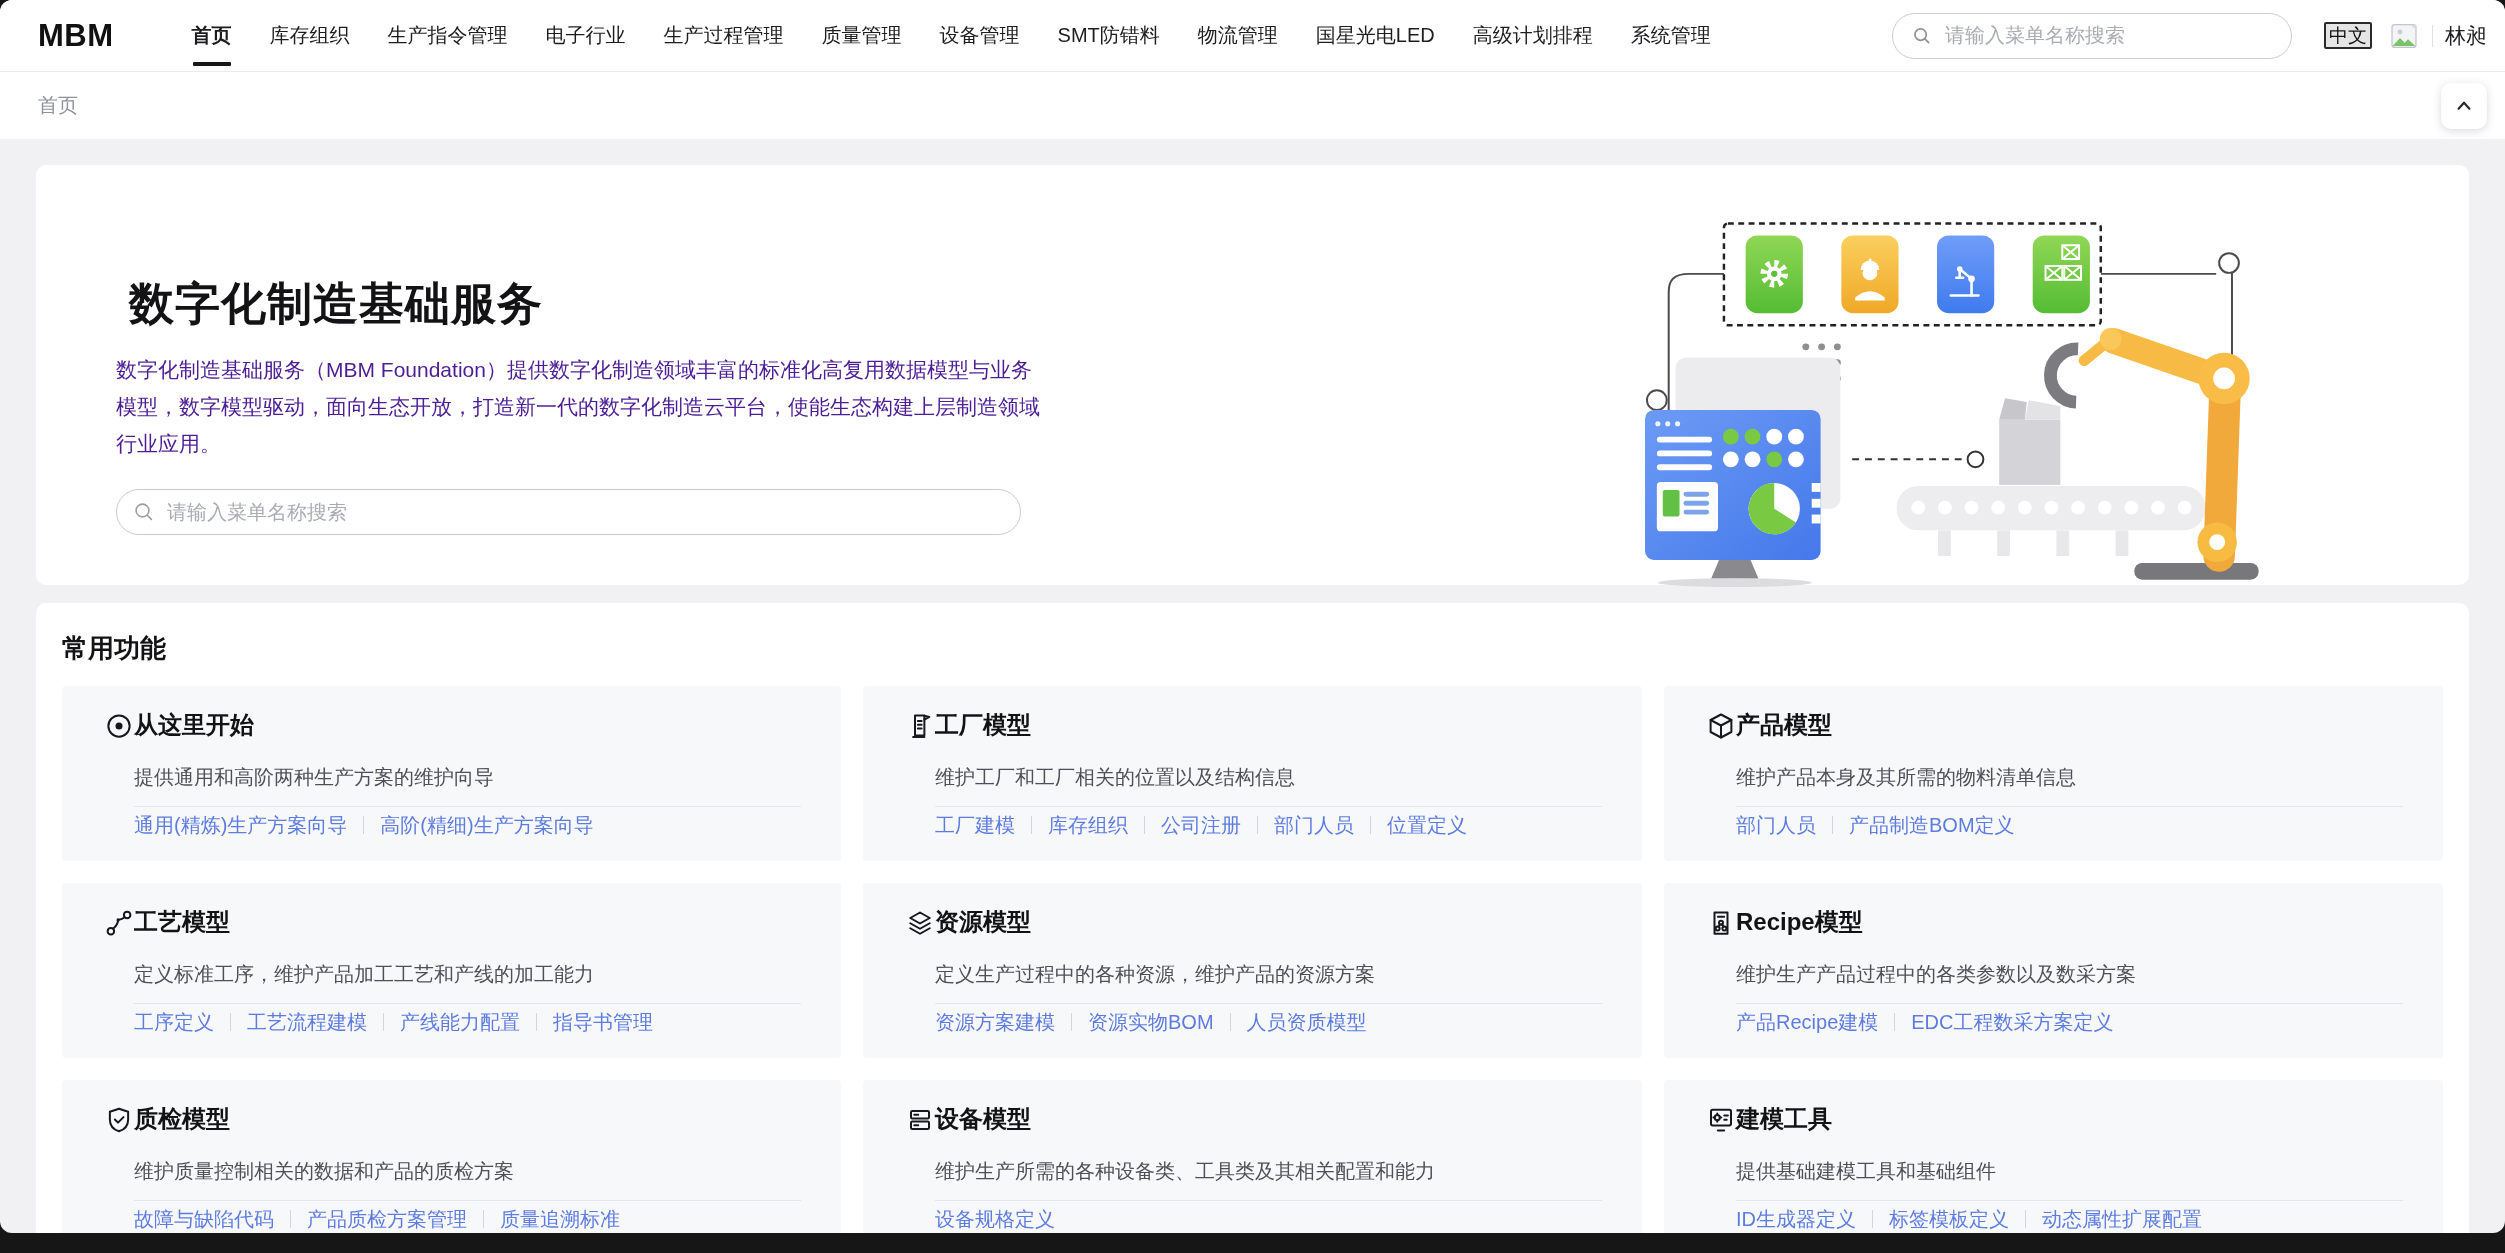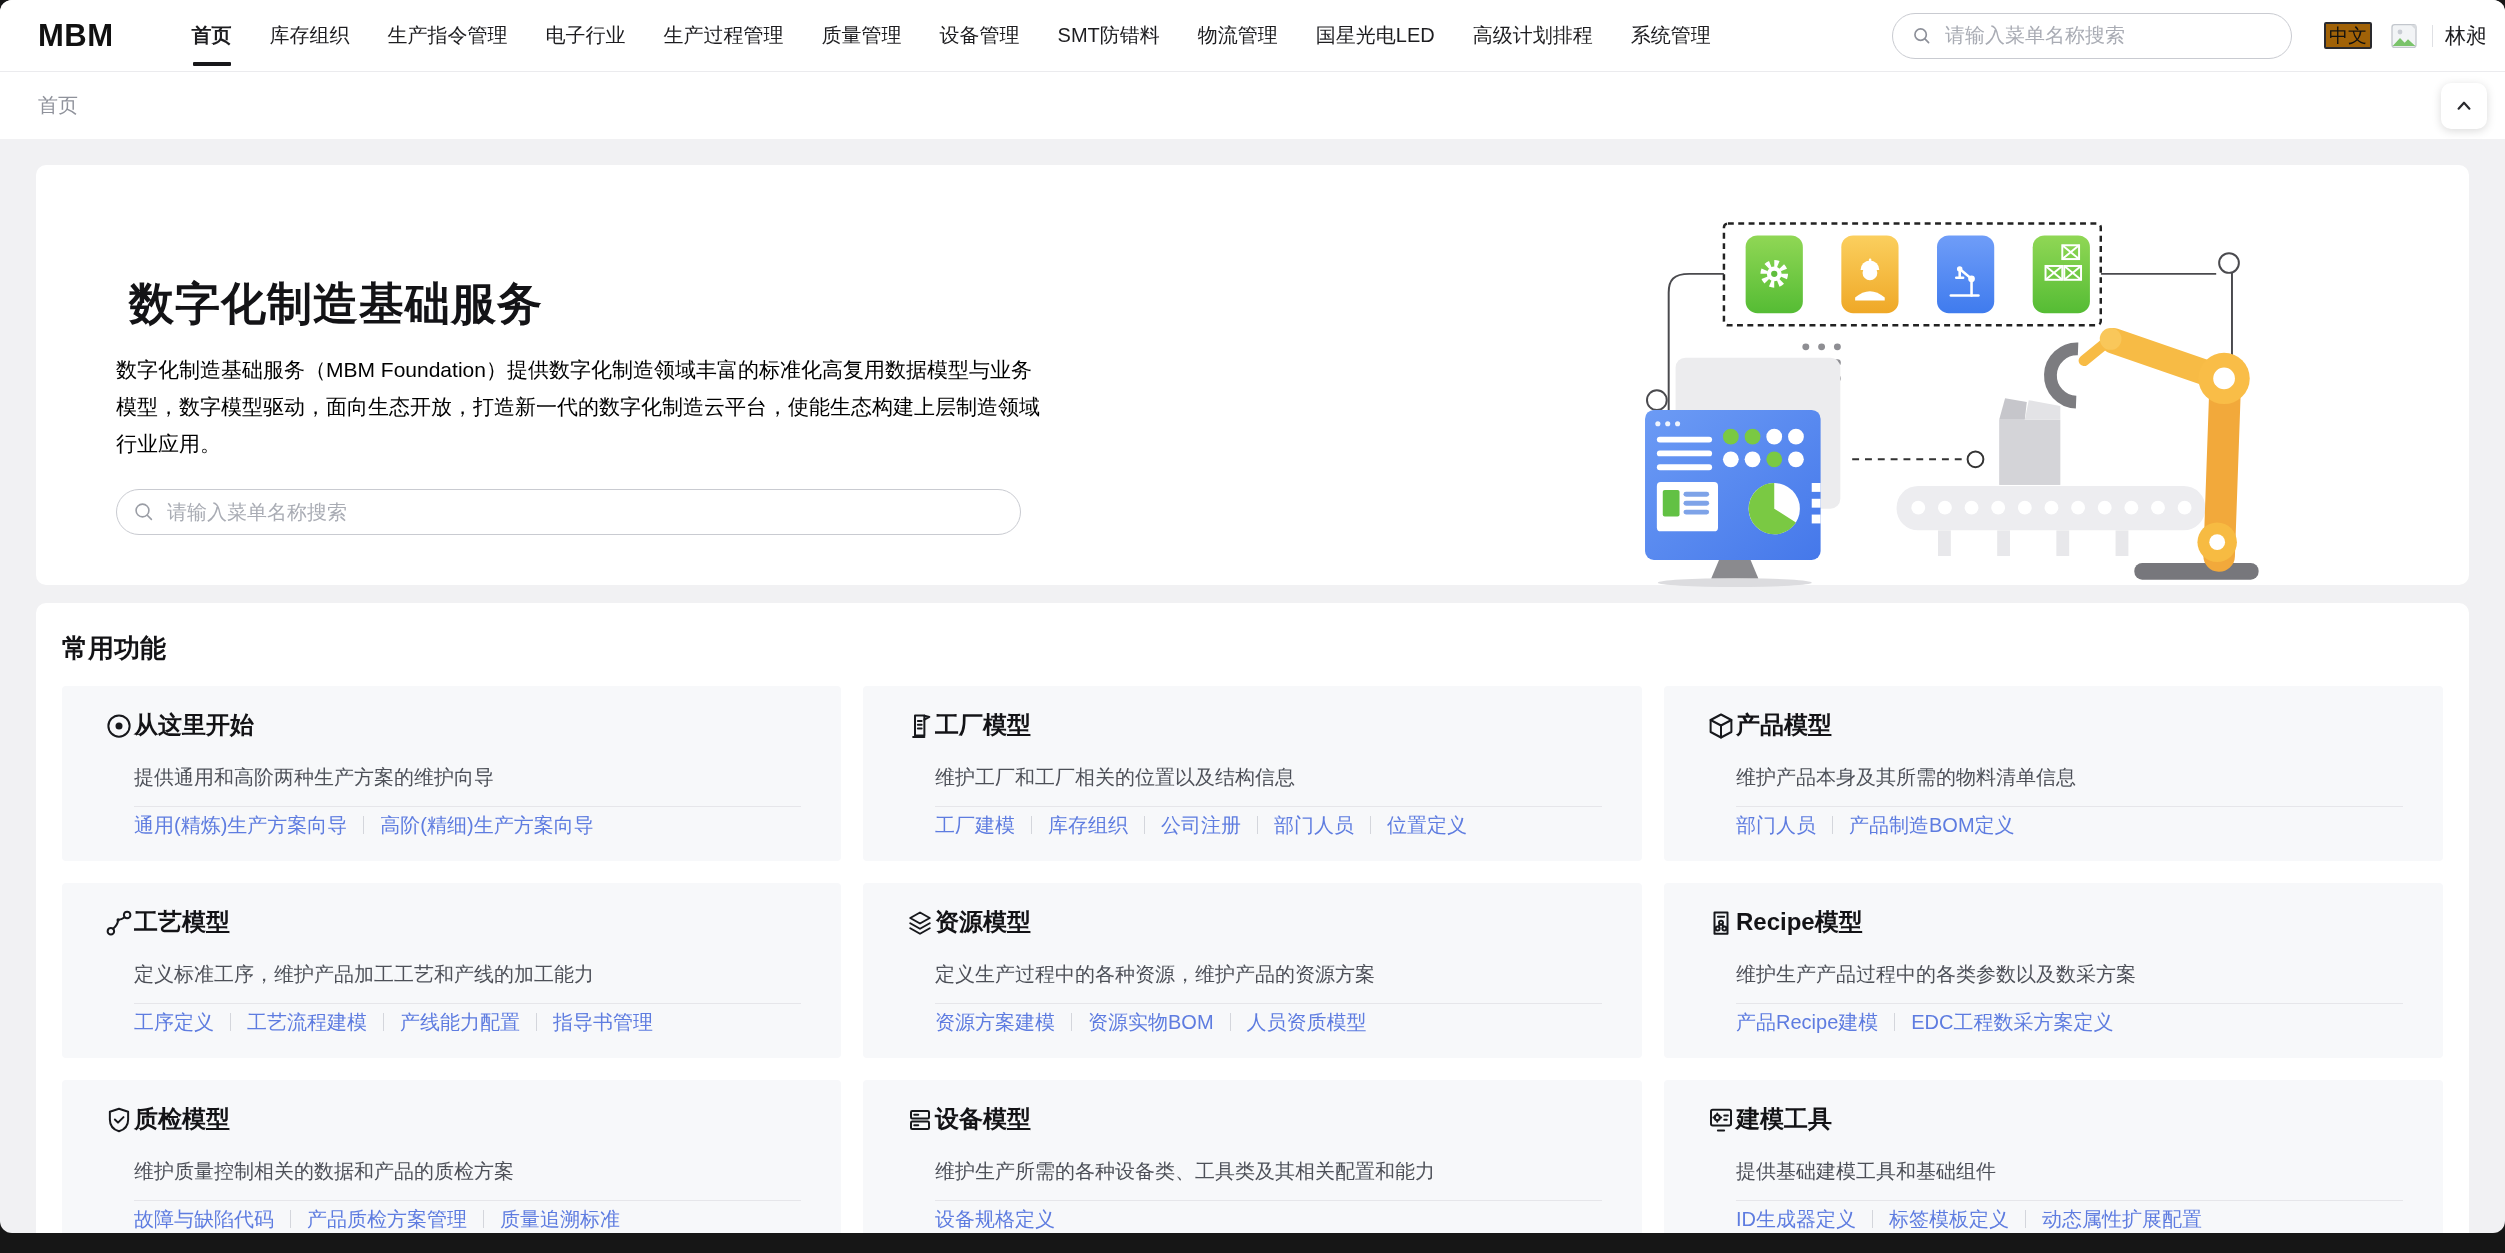--- a/index.html
+++ b/index.html
@@ -11,35 +11,35 @@
   .logo { font-size:31px; font-weight:bold; color:#111; letter-spacing:.5px; margin-right:78px; cursor:pointer; }
   .main-nav { display:flex; gap:38px; height:100%; align-items:stretch; }
   .nav-item { position:relative; display:flex; align-items:center; font-size:20px; color:#1d1d20; text-decoration:none; white-space:nowrap; cursor:pointer; }
   .nav-item.active span { font-weight:bold; }
   .nav-item.active::after { content:""; position:absolute; left:1px; right:1px; bottom:5px; height:4px; background:#17171a; border-radius:1px; }
   .header-right { margin-left:auto; display:flex; align-items:center; }
   .h-search { width:400px; height:46px; border:1px solid #c9cbd1; border-radius:23px; background:#fff; display:flex; align-items:center; padding:0 18px; gap:10px; }
   .h-search svg, .hero-search svg { flex:none; }
   .h-search input, .hero-search input { border:none; outline:none; background:transparent; font-size:20px; color:#333; width:100%; font-family:inherit; }
   input::placeholder { color:#a9acb4; }
-  .lang { margin-left:32px; font-size:19px; line-height:1; border:2px solid #2a2a2e; border-radius:2px; background:#a16207; color:#111; padding:2px 3px; cursor:pointer; font-family:inherit; }
+  .lang { margin-left:32px; font-size:19px; line-height:1; border:2px solid #2a2a2e; border-radius:2px; background:#e5e5e5; color:#111; padding:2px 3px; cursor:pointer; font-family:inherit; }
   .avatar { width:40px; height:40px; margin-left:12px; display:flex; align-items:center; justify-content:center; cursor:pointer; }
   .vdiv { width:1px; height:22px; background:#dfe0e4; margin:0 12px 0 8px; }
   .uname { font-size:21px; color:#1d1d20; cursor:pointer; padding-right:4px; white-space:nowrap; }
 
   
   .crumb-bar { height:67px; background:#fff; display:flex; align-items:center; padding:0 18px 0 38px; }
   .crumb { font-size:20px; color:#8f929b; cursor:pointer; }
   .collapse { margin-left:auto; width:46px; height:46px; border:none; background:#fff; border-radius:10px; box-shadow:0 2px 10px rgba(0,0,0,.15); display:flex; align-items:center; justify-content:center; cursor:pointer; }
 
   
   main { padding:26px 36px 0; }
   .hero { position:relative; background:#fff; border-radius:10px; height:420px; padding:96px 0 0 80px; }
   .hero h1 { margin:13px; font-size:45px; font-weight:bold; color:#131316; letter-spacing:1px; }
-  .hero p { margin:17px 0 0; width:935px; font-size:21px; line-height:37px; color:#000000; }
+  .hero p { margin:17px 0 0; width:935px; font-size:21px; line-height:37px; color:#4c1d95; }
   .hero-search { margin-top:27px; width:905px; height:46px; border:1px solid #c9cbd1; border-radius:23px; background:#fff; display:flex; align-items:center; padding:0 15px; gap:9px; }
   .hero-illustration { position:absolute; top:26px; right:166px; width:730px; pointer-events:none; }
 
   .functions { margin-top:18px; background:#fff; border-radius:10px; padding:28px 26px 28px; }
   .functions h2 { margin:0; font-size:26px; color:#131316; font-weight:bold; }
   .grid { margin-top:20px; display:grid; grid-template-columns:repeat(3,1fr); gap:22px; }
   .fc { background:#f7f8fa; border-radius:4px; padding:24px 40px 22px 42px; }
   .fc-head { display:flex; }
   .fc-icon { width:30px; height:30px; flex:none; margin-top:1px; color:#17181c; }
   .fc-icon svg { width:30px; height:30px; display:block; }

